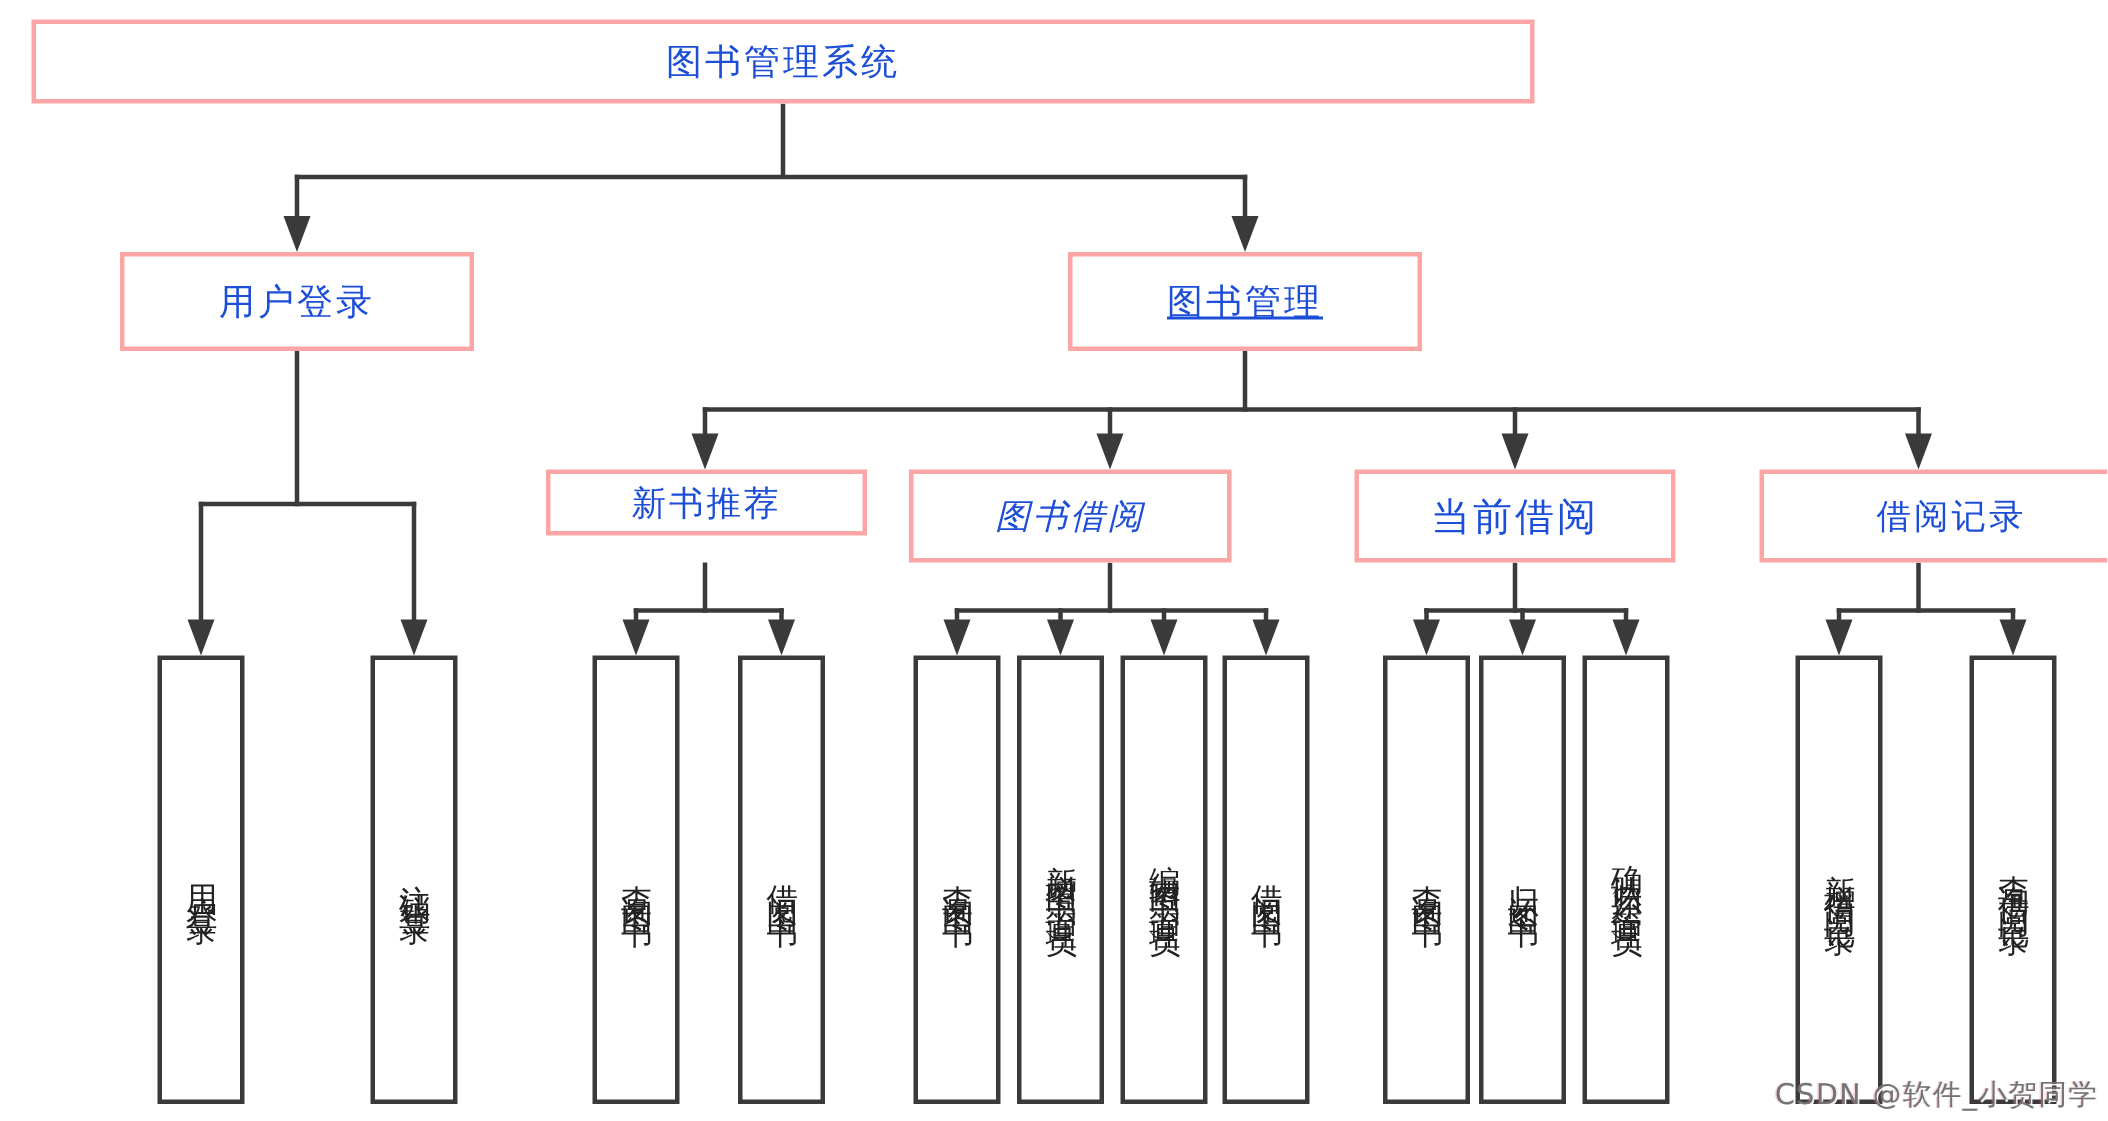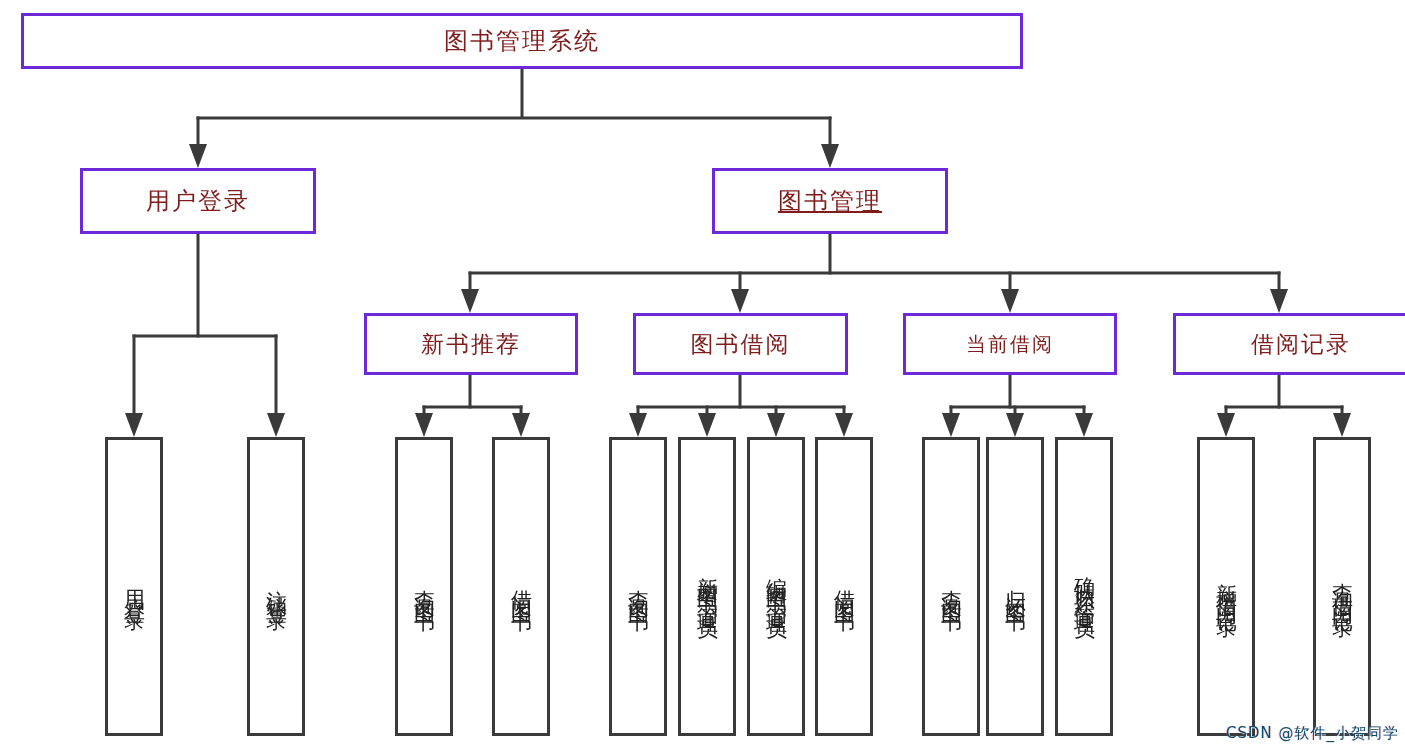--- a/index.html
+++ b/index.html
@@ -6,61 +6,61 @@
   #canvas{
     position:relative;
     width:1405px;height:747px;
     background:#ffffff;
     font-family:"DejaVu Sans","Liberation Sans",sans-serif;
     overflow:hidden;
   }
   #wires{position:absolute;left:0;top:0;z-index:0;}
   .hbox{
     position:absolute;z-index:1;
-    border:3px solid #6d28d9;background:#ffffff;box-sizing:border-box;
+    border:3px solid #fca5a5;background:#ffffff;box-sizing:border-box;
     display:flex;align-items:center;justify-content:center;
-    font-size:24px;letter-spacing:2px;color:#7f1d1d;
+    font-size:24px;letter-spacing:2px;color:#1d4ed8;
     white-space:nowrap;
   }
   .vbox{
     position:absolute;z-index:1;
     top:437px;width:58px;height:299px;
     border:3px solid #3a3a3a;background:#ffffff;box-sizing:border-box;
     display:flex;align-items:center;justify-content:center;
     writing-mode:vertical-rl;
     font-size:21px;letter-spacing:7px;color:#222222;
     line-height:1;
   }
   
   .n-root  {left:21px; top:13px; width:1002px;height:56px;}
   .n-ulogin{left:80px; top:168px;width:236px; height:66px;}
   .n-bmgmt {left:712px;top:168px;width:236px; height:66px;text-decoration:underline;}
-  .n-nrec  {left:364px;top:313px;width:214px; height:62px;font-size:23px;}
-  .n-bborr {left:633px;top:313px;width:215px; height:62px;font-size:23px;}
-  .n-cborr {left:903px;top:313px;width:214px; height:62px;font-size:20px;}
+  .n-nrec  {left:364px;top:313px;width:214px; height:44px;font-size:23px;}
+  .n-bborr {left:606px;top:313px;width:215px; height:62px;font-size:23px;font-style:italic;}
+  .n-cborr {left:903px;top:313px;width:214px; height:62px;font-size:26px;}
   .n-brec  {left:1173px;top:313px;width:256px;height:62px;font-size:23px;}
   
   .l-1 {left:105px;}
   .l-2 {left:247px;}
   .l-3 {left:395px;}
   .l-4 {left:492px;}
   .l-5 {left:609px;}
   .l-6 {left:678px;letter-spacing:6px;}
   .l-7 {left:747px;letter-spacing:6px;}
   .l-8 {left:815px;}
   .l-9 {left:922px;}
   .l-10{left:986px;}
   .l-11{left:1055px;letter-spacing:6px;}
   .l-12{left:1197px;}
   .l-13{left:1313px;}
   #watermark{
     position:absolute;z-index:2;
     right:6px;bottom:4px;
-    font-size:15px;letter-spacing:1px;
-    color:#0c4a6e;
+    font-size:19px;letter-spacing:1px;
+    color:#737373;
     text-shadow:1px 1px 0 rgba(255,255,255,.9), -1px 0 0 rgba(230,90,90,.28), 1px 0 0 rgba(110,150,230,.22);
     white-space:nowrap;
   }
 </style>
 </head>
 <body>
 
 <div id="canvas">
 
   <svg id="wires" width="1405" height="747" viewBox="0 0 1405 747">

